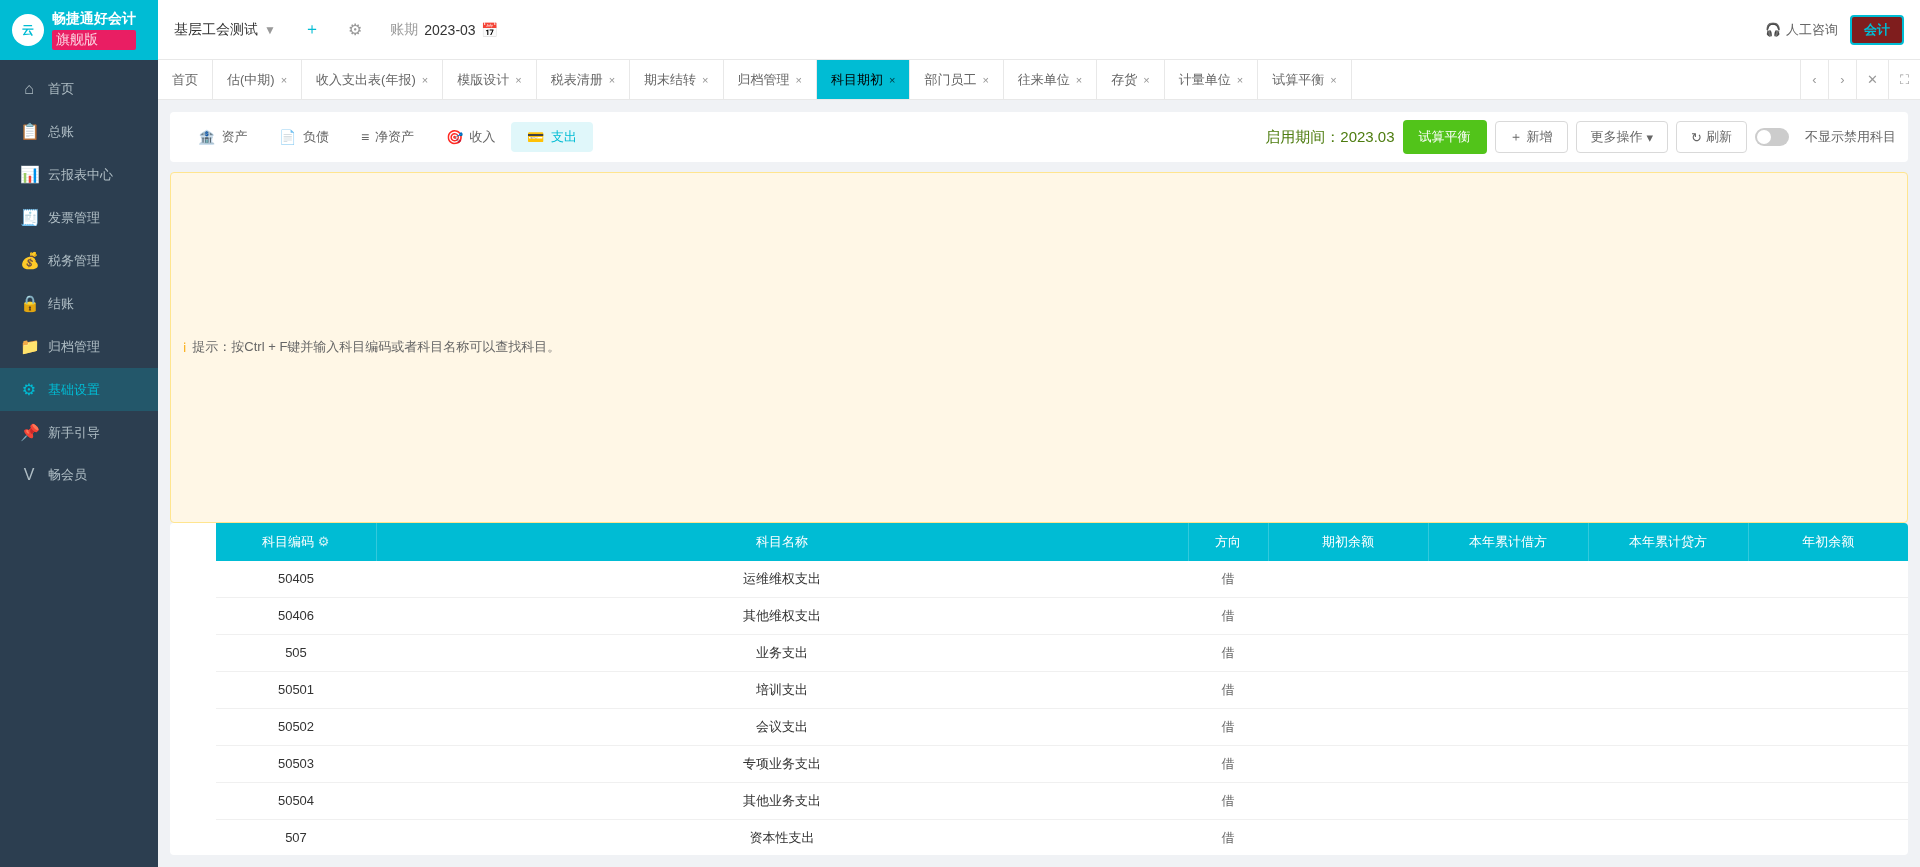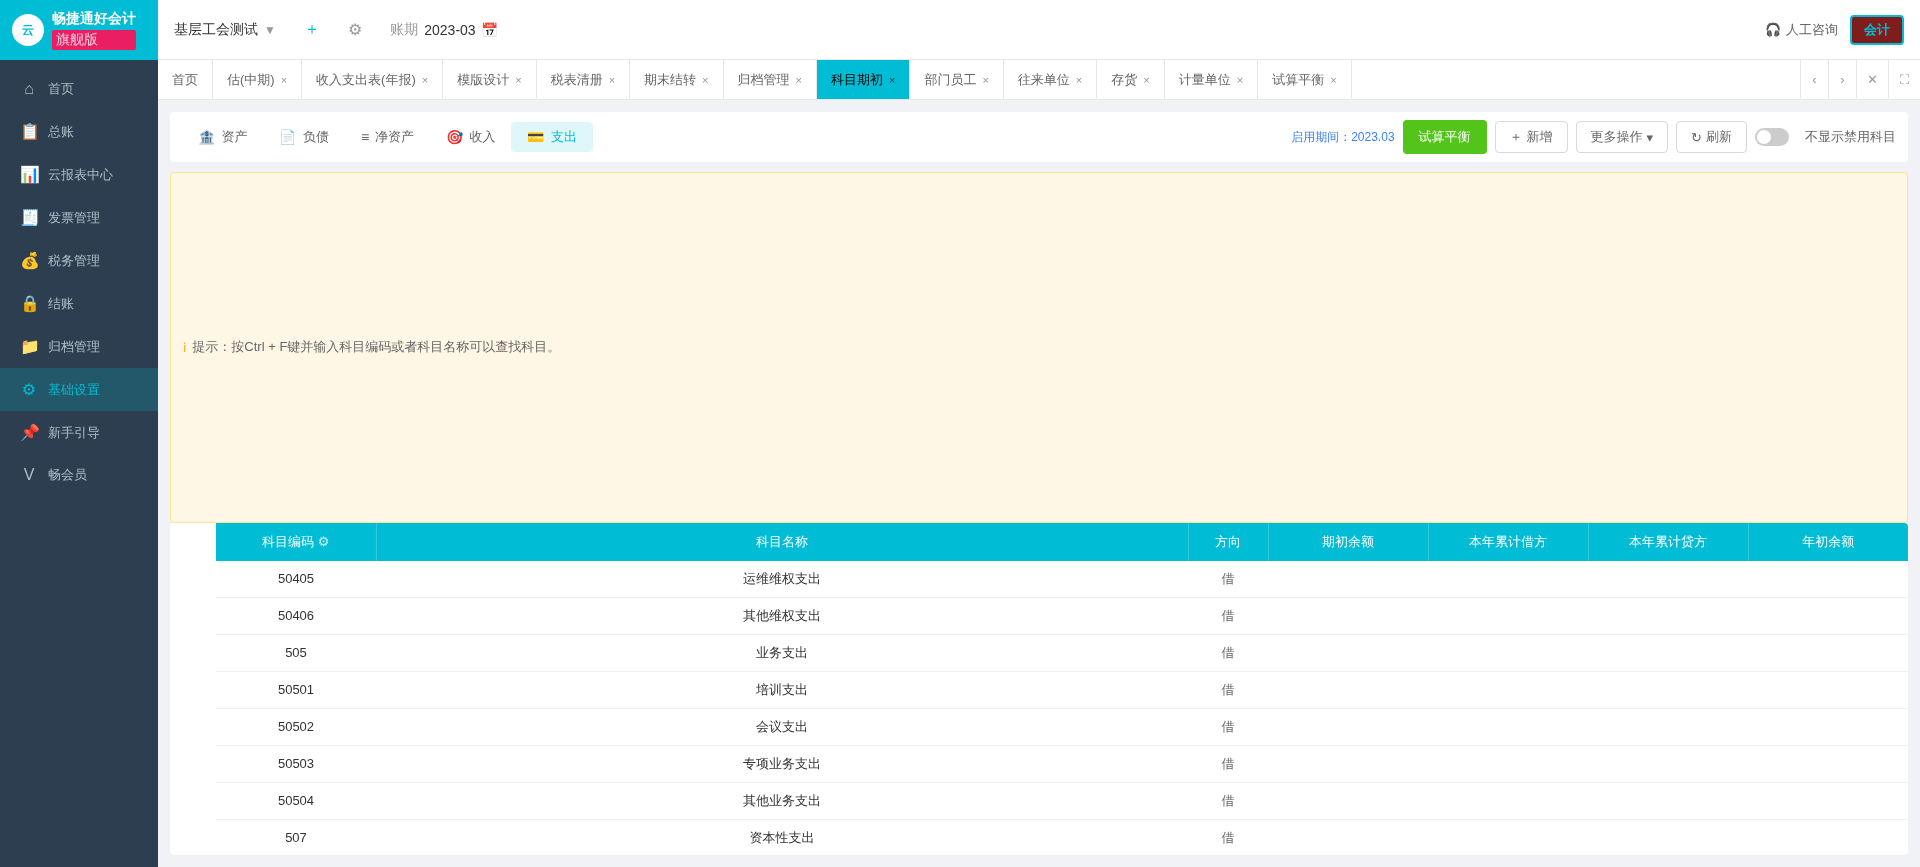--- a/index.html
+++ b/index.html
@@ -48,21 +48,21 @@
 
     
     .content { flex: 1; display: flex; flex-direction: column; overflow: hidden; background: #f0f2f5; padding: 12px; }
 
     
     .subtabs { display: flex; align-items: center; gap: 0; background: #fff; border-radius: 4px; padding: 8px 12px; margin-bottom: 10px; flex-shrink: 0; }
     .subtab { display: flex; align-items: center; gap: 6px; padding: 6px 16px; cursor: pointer; border-radius: 4px; color: #666; font-size: 13px; }
     .subtab.active { background: #e0f7fa; color: #00bcd4; font-weight: 500; }
     .subtab-icon { font-size: 14px; }
     .subtabs-right { margin-left: auto; display: flex; align-items: center; gap: 8px; }
-    .period-info { font-size: 12px; color: #3b82f6; }
+    .period-info { font-size: 15px; color: #4d7c0f; }
     .toolbar-hint { background: #fff7e6; border: 1px solid #ffe58f; border-radius: 4px; padding: 8px 12px; flex: 1; font-size: 13px; color: #666; display: flex; align-items: center; gap: 6px; }
     .toolbar-hint-icon { color: #faad14; }
     .btn-primary { background: #52c41a; color: #fff; border: none; padding: 8px 16px; border-radius: 4px; cursor: pointer; font-size: 13px; font-weight: 500; }
     .btn-default { background: #fff; color: #666; border: 1px solid #d9d9d9; padding: 6px 14px; border-radius: 4px; cursor: pointer; font-size: 13px; display: flex; align-items: center; gap: 4px; }
     .toggle-wrap { display: flex; align-items: center; gap: 16px; font-size: 13px; color: #666; }
     .toggle { width: 34px; height: 18px; background: #ccc; border-radius: 9px; cursor: pointer; position: relative; }
     .toggle-knob { width: 14px; height: 14px; background: #fff; border-radius: 50%; position: absolute; top: 2px; left: 2px; }
 
     
     .table-wrap { flex: 1; background: #fff; border-radius: 4px; overflow: hidden; display: flex; flex-direction: column; position: relative; padding-left: 46px; }

